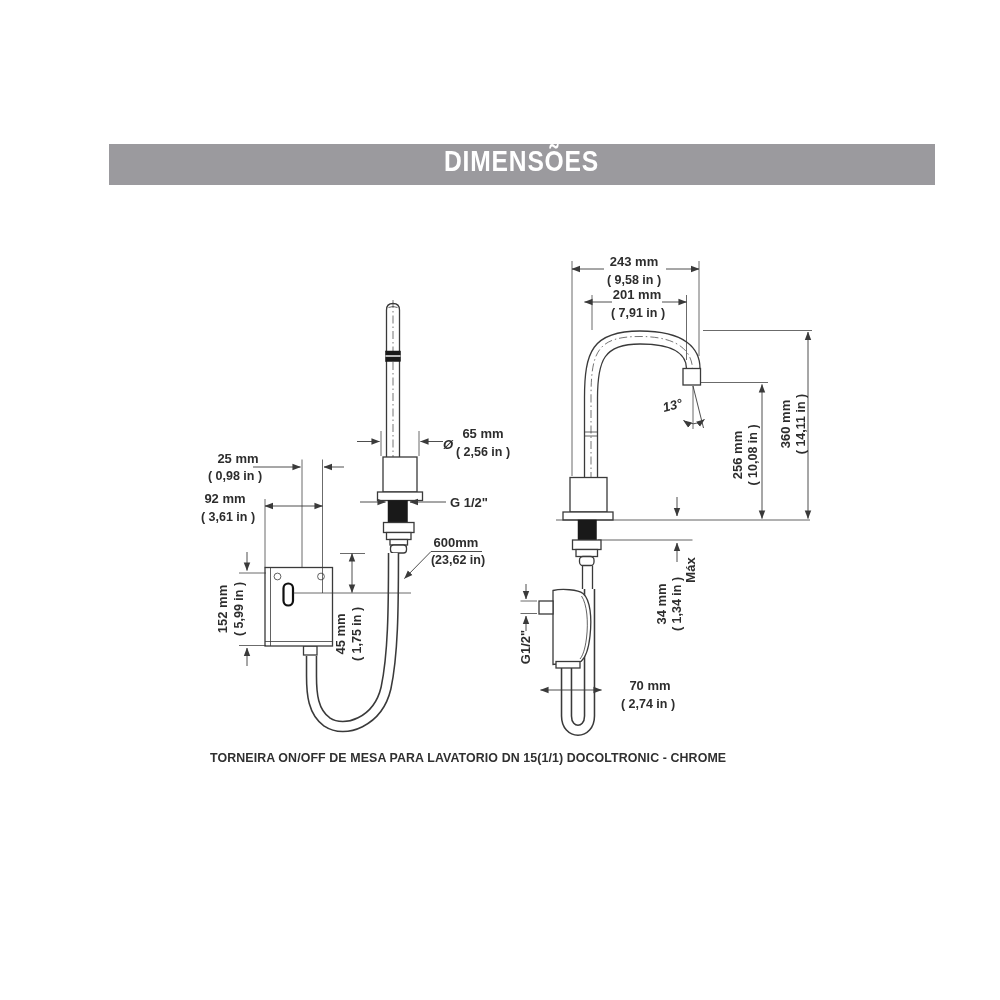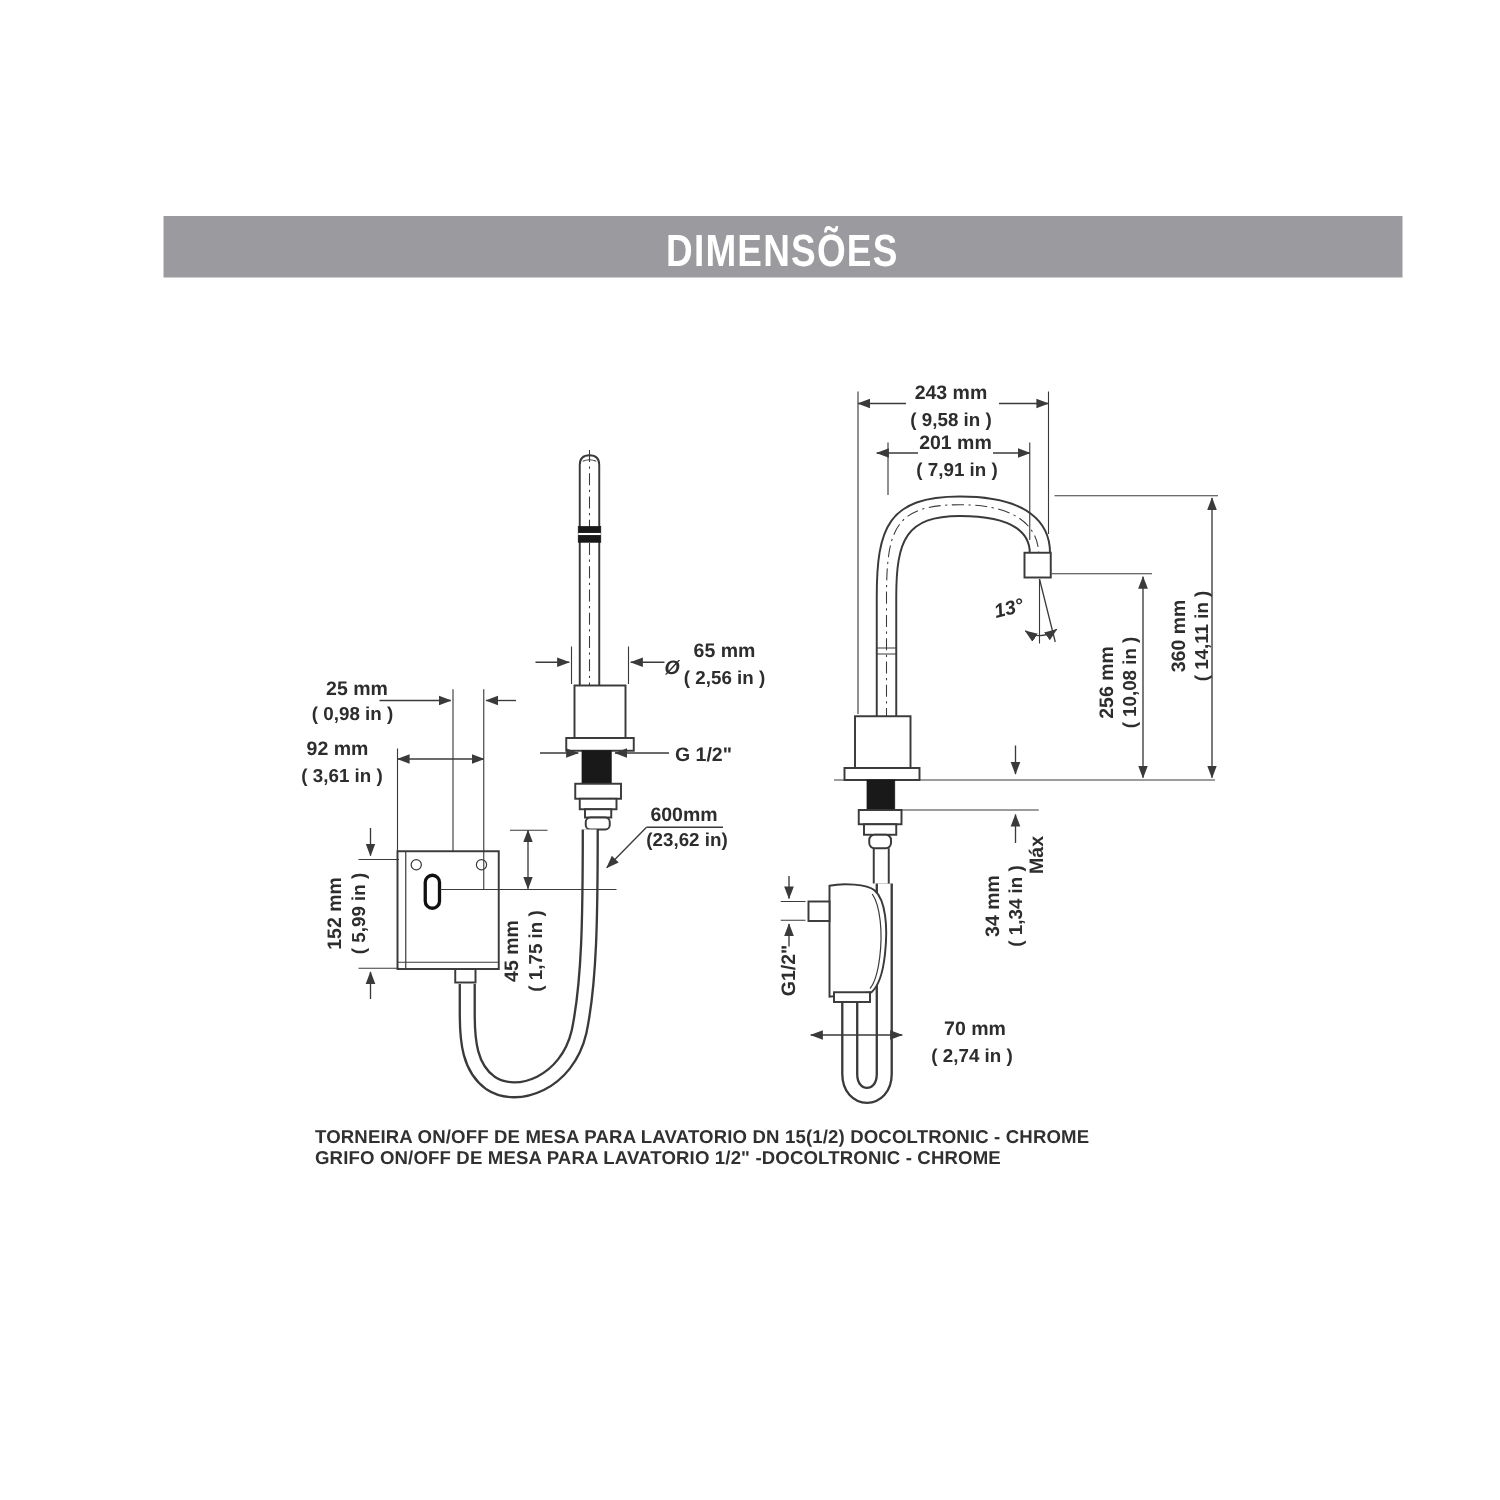--- a/index.html
+++ b/index.html
@@ -1,19 +1,19 @@
 <!DOCTYPE html>
 <html><head>
 <meta charset="utf-8">
 <style>
   html,body{margin:0;padding:0;background:#ffffff;}
   .page{position:relative;width:1000px;height:1000px;background:#ffffff;overflow:hidden;
         font-family:"Liberation Sans",sans-serif;}
   .header-bar{position:absolute;left:109px;top:144px;width:826px;height:41px;
-              background:#9b9a9e;display:flex;align-items:flex-end;justify-content:center;}
+              background:#9b9a9e;display:flex;align-items:flex-start;justify-content:center;}
   .header-title{color:#ffffff;font-weight:800;font-size:30px;letter-spacing:1px;
                 transform:scaleX(.82);white-space:nowrap;}
   .footer{position:absolute;left:210px;top:751px;width:640px;color:#303030;
           font-size:12.4px;font-weight:700;line-height:14px;letter-spacing:.1px;white-space:nowrap;}
   svg.drawing{position:absolute;left:0;top:0;}
   .obj{fill:none;stroke:#3a3a3a;stroke-width:1.3;}
   .objf{fill:#ffffff;stroke:#3a3a3a;stroke-width:1.3;}
   .thin{fill:none;stroke:#3a3a3a;stroke-width:.8;}
   .dark{fill:#191919;stroke:#191919;stroke-width:.5;}
   .dim{stroke:#3a3a3a;stroke-width:.9;fill:none;}
@@ -189,17 +189,16 @@
       <path class="ext" d="M520.5,601 H537 M520.5,613.5 H537"></path>
       <text class="t" transform="translate(530,647) rotate(-90)" text-anchor="middle">G1/2"</text>
 
       <path class="dim" d="M540.5,690 H601.5" marker-start="url(#arr)" marker-end="url(#arr)"></path>
       <text class="t" x="650" y="690" text-anchor="middle">70 mm</text>
       <text class="ts" x="648" y="708" text-anchor="middle">( 2,74 in )</text>
     </g>
   </svg>
 
   <div class="footer">
-    <div>TORNEIRA ON/OFF DE MESA PARA LAVATORIO DN 15(1/2) DOCOLTRONIC - CHROME</div>
-    <div>GRIFO ON/OFF DE MESA PARA LAVATORIO 1/2" -DOCOLTRONIC - CHROME</div>
+    <div>TORNEIRA ON/OFF DE MESA PARA LAVATORIO DN 15(1/1) DOCOLTRONIC - CHROME</div>
   </div>
 
 </div>
 
 </body></html>

